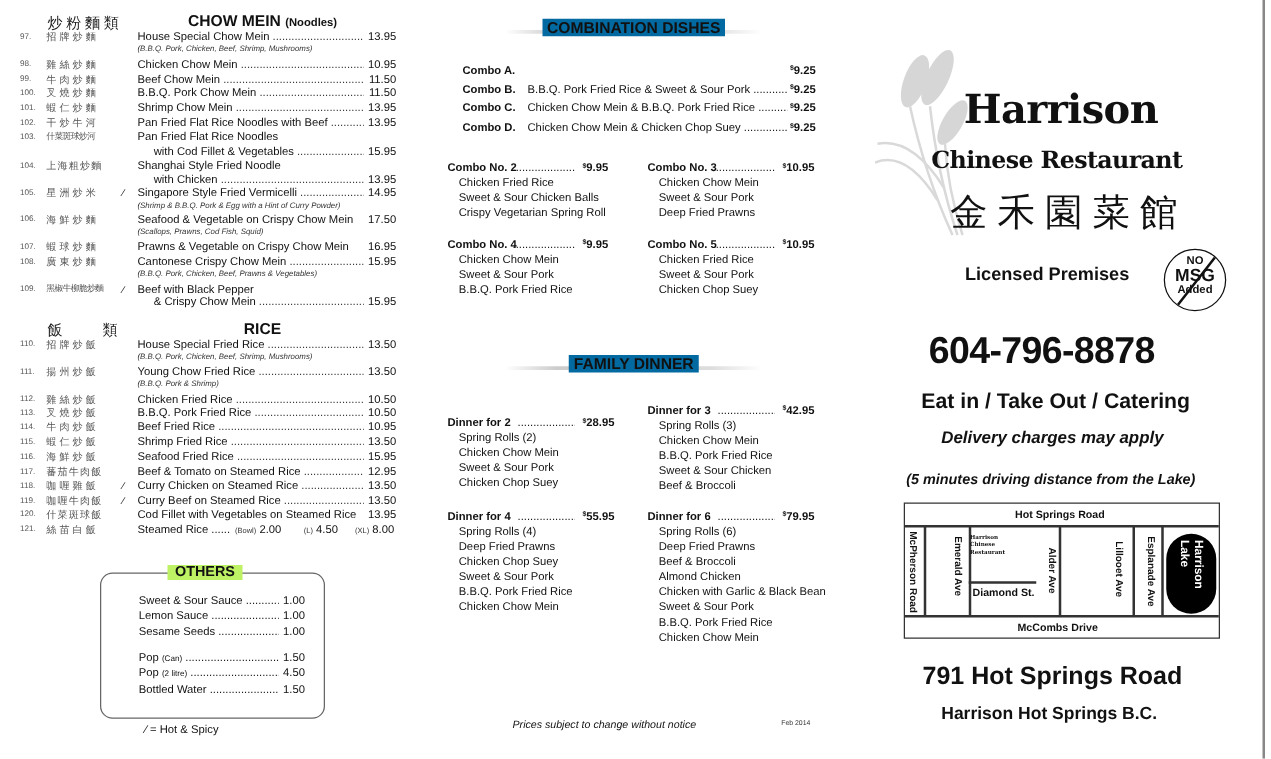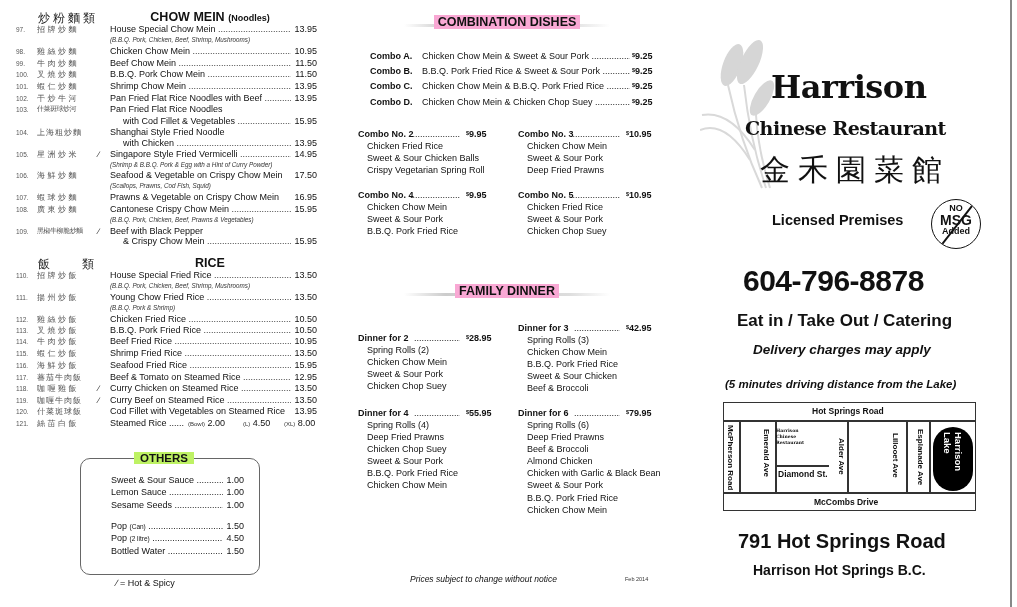--- a/index.html
+++ b/index.html
@@ -32,21 +32,21 @@
   .orow .oname { position: absolute; left: 0; width: 112px; overflow: hidden; }
   .orow .oname::after { content: " ..........................................................."; }
   .orow .oname small { font-size: 6.5px; }
   .orow .oprice { position: absolute; left: 113px; width: 20px; text-align: right; }
   #hot-legend { position: absolute; left: 116px; top: 578px; font-size: 9px; }
 
   
   #mid { position: absolute; left: 350px; top: 0; width: 340px; height: 607px; }
   .banner { position: absolute; left: 54px; width: 206px; height: 16px; text-align: center; font-weight: bold; font-size: 12.5px; }
   .banner .bar { position: absolute; left: 0; right: 0; top: 9px; height: 3px; background: linear-gradient(90deg, rgba(200,200,200,0) 0%, #ccc 20%, #ddd 80%, rgba(220,220,220,0)); }
-  .banner .btxt { position: relative; background: #f9a8d4; padding: 0 4px; }
+  .banner .btxt { position: relative; background: #0369a1; padding: 0 4px; }
   .crow { position: absolute; left: 20px; width: 280px; font-size: 9px; height: 12px; line-height: 12px; white-space: nowrap; }
   .crow .clabel { position: absolute; left: 0; font-weight: bold; }
   .crow .cdesc { position: absolute; left: 52px; width: 208px; overflow: hidden; }
   .crow .cdesc::after { content: " .............................................."; }
   .crow .cprice { position: absolute; left: 260px; font-weight: bold; background: #fff; padding-left: 2px; }
   sup.d { font-size: 5.5px; vertical-align: top; position: relative; top: -1px; }
   .block { position: absolute; width: 150px; }
   .block .bhead { position: relative; height: 12px; font-size: 9px; line-height: 12px; white-space: nowrap; }
   .block .bhead .bt { font-weight: bold; }
   .block .bhead .bdots { position: absolute; left: 52px; width: 50px; overflow: hidden; }
@@ -326,21 +326,20 @@
 </div>
 
 <div id="mid">
   <div class="banner" style="top:15px;">
     <div class="bar"></div>
     <span class="btxt">COMBINATION DISHES</span>
   </div>
 
   <div class="crow" style="top:50px;">
       <span class="clabel">Combo A.</span>
-      <span class="cdesc">Chicken Chow Mein &amp; Sweet &amp; Sour Pork</span>
       <span class="cprice"><sup class="d">$</sup><span>9.25</span></span>
     </div>
   <div class="crow" style="top:65px;">
       <span class="clabel">Combo B.</span>
       <span class="cdesc">B.B.Q. Pork Fried Rice &amp; Sweet &amp; Sour Pork</span>
       <span class="cprice"><sup class="d">$</sup><span>9.25</span></span>
     </div>
   <div class="crow" style="top:80px;">
       <span class="clabel">Combo C.</span>
       <span class="cdesc">Chicken Chow Mein &amp; B.B.Q. Pork Fried Rice</span>

